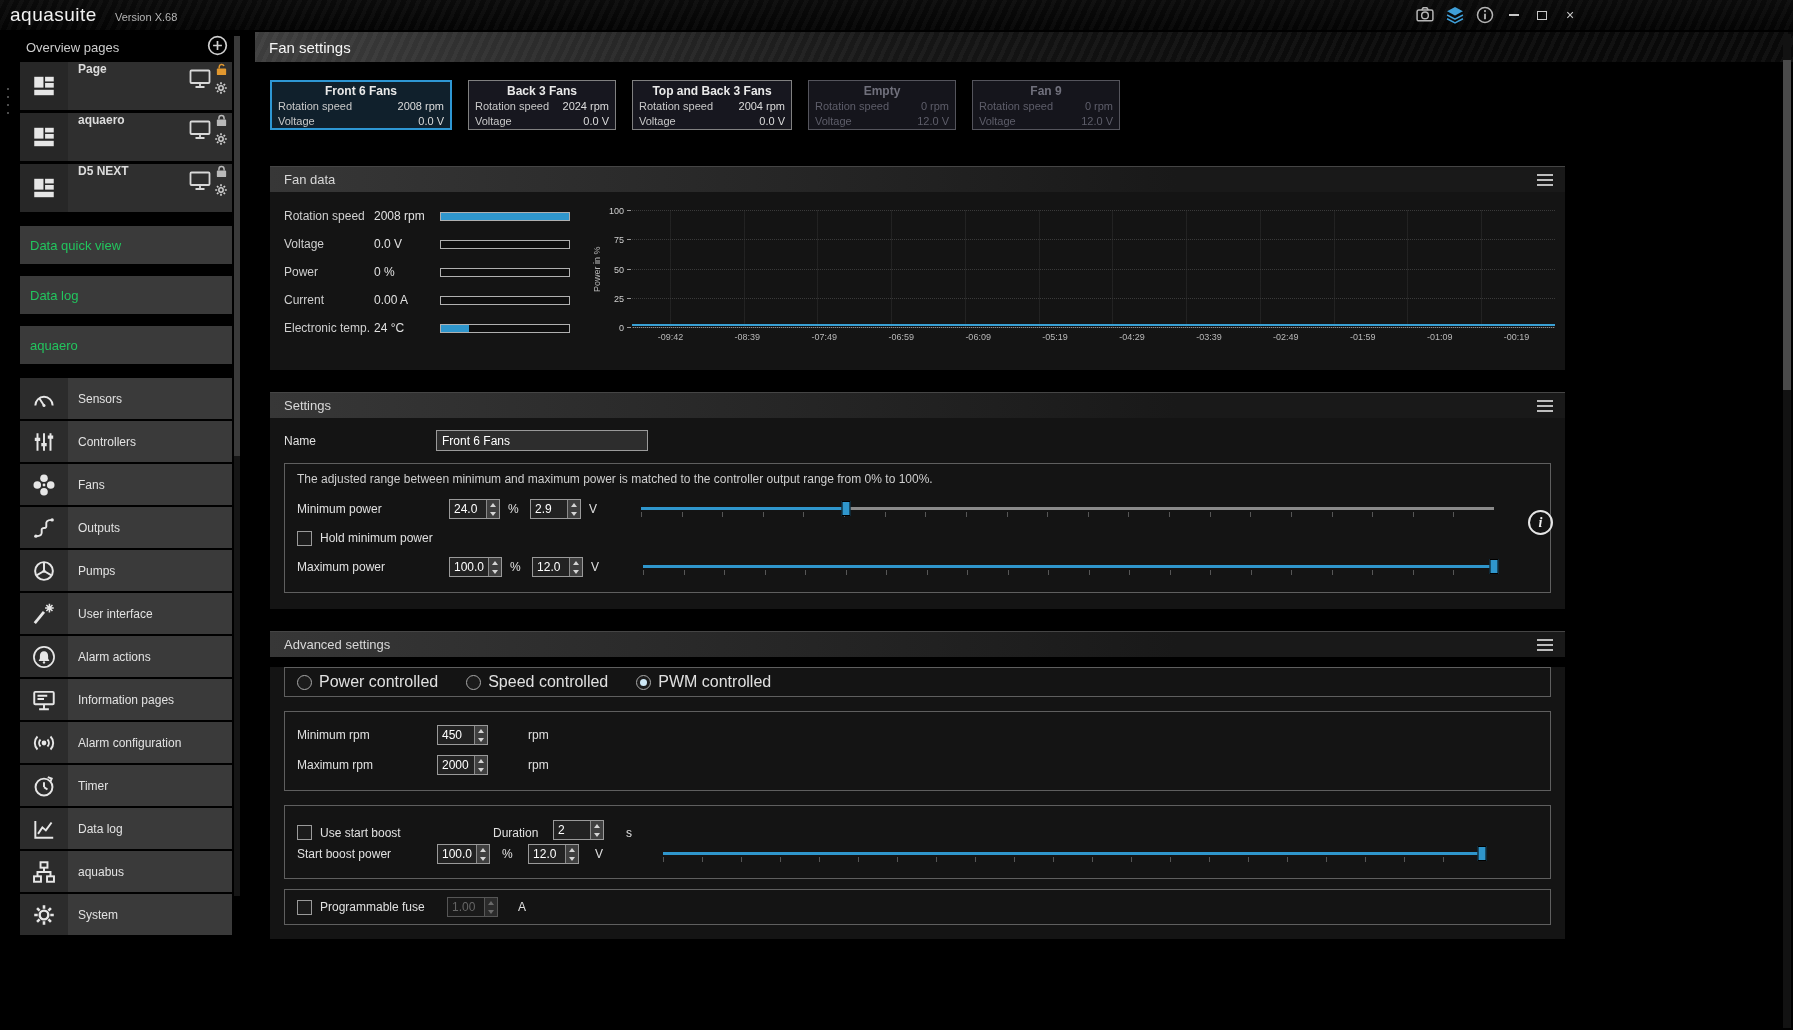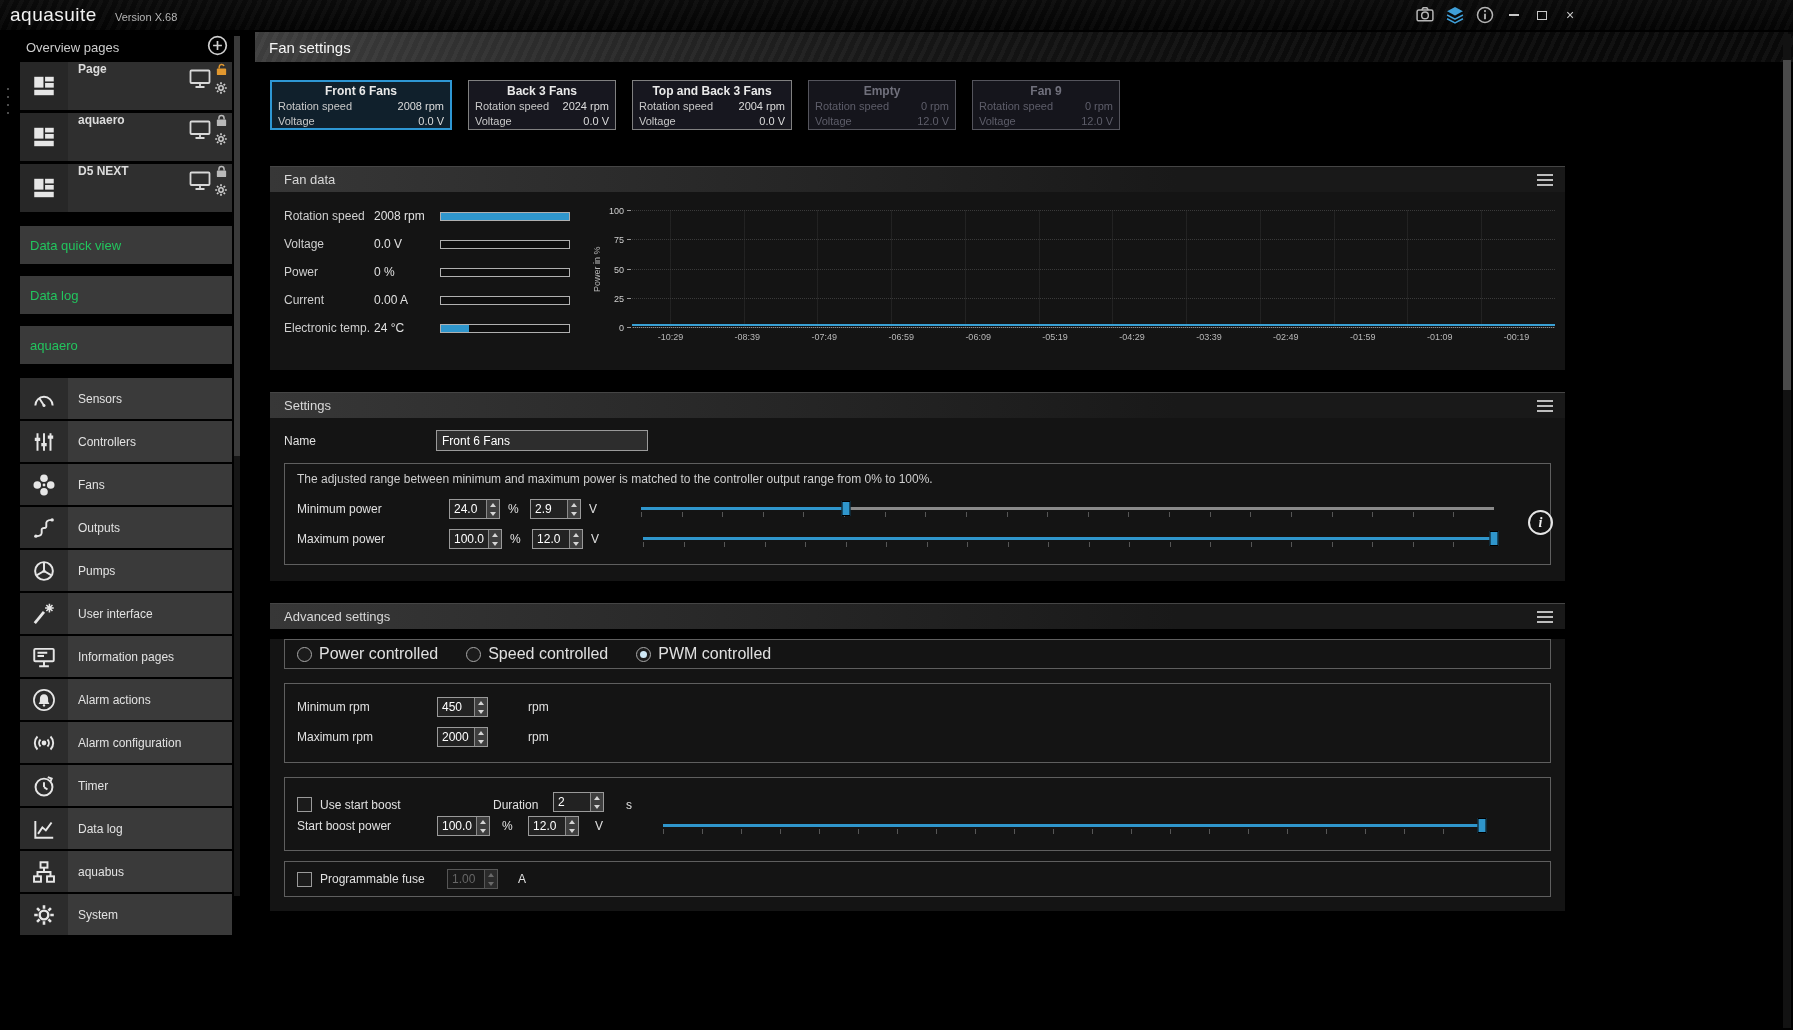--- a/index.html
+++ b/index.html
@@ -364,38 +364,38 @@
         <svg width="26" height="26" viewBox="0 0 24 24" stroke="#e6e6e6" fill="none">
             <path d="M3.5 20.5L12 10" stroke-width="2.6"></path>
             <path d="M17 2.5v8M13 6.5h8M14.2 3.7l5.6 5.6M19.8 3.7l-5.6 5.6" stroke-width="1.4"></path>
           </svg>
       </span>
       <span class="tool-label">User interface</span>
     </div>
 
     <div class="tool">
       <span class="tool-ico">
+        <svg width="26" height="26" viewBox="0 0 24 24" stroke="#e6e6e6" stroke-width="1.6" fill="none">
+            <circle cx="12" cy="12" r="9.3"></circle>
+            <path d="M12 6.8c-2.3 0-3.8 1.7-3.8 4.2v2.4L7 15.6h10l-1.2-2.2v-2.4c0-2.5-1.5-4.2-3.8-4.2z" fill="#e6e6e6" stroke="none"></path>
+            <circle cx="12" cy="17" r="1.1" fill="#e6e6e6" stroke="none"></circle>
+          </svg>
+      </span>
+      <span class="tool-label">Alarm actions</span>
+    </div>
+
+    <div class="tool">
+      <span class="tool-ico">
         <svg width="26" height="26" viewBox="0 0 24 24" stroke="#e6e6e6" stroke-width="1.8" fill="none">
             <rect x="3" y="4.5" width="18" height="11.5" rx="1"></rect>
             <path d="M6 8h9M6 11h6"></path>
             <path d="M12 16v3.5M7.5 20.5h9"></path>
           </svg>
       </span>
       <span class="tool-label">Information pages</span>
-    </div>
-
-    <div class="tool">
-      <span class="tool-ico">
-        <svg width="26" height="26" viewBox="0 0 24 24" stroke="#e6e6e6" stroke-width="1.6" fill="none">
-            <circle cx="12" cy="12" r="9.3"></circle>
-            <path d="M12 6.8c-2.3 0-3.8 1.7-3.8 4.2v2.4L7 15.6h10l-1.2-2.2v-2.4c0-2.5-1.5-4.2-3.8-4.2z" fill="#e6e6e6" stroke="none"></path>
-            <circle cx="12" cy="17" r="1.1" fill="#e6e6e6" stroke="none"></circle>
-          </svg>
-      </span>
-      <span class="tool-label">Alarm actions</span>
     </div>
 
     <div class="tool">
       <span class="tool-ico">
         <svg width="26" height="26" viewBox="0 0 24 24" stroke="#e6e6e6" stroke-width="1.8" fill="none">
             <circle cx="12" cy="12" r="2.2" fill="#e6e6e6" stroke="none"></circle>
             <path d="M8.8 8.8a4.6 4.6 0 0 0 0 6.4M6 6a8.5 8.5 0 0 0 0 12M15.2 8.8a4.6 4.6 0 0 1 0 6.4M18 6a8.5 8.5 0 0 1 0 12"></path>
           </svg>
       </span>
       <span class="tool-label">Alarm configuration</span>
@@ -585,21 +585,21 @@
                   <span class="ydash"></span>
                   <span class="ytick">25</span>
                 </div>
               <div class="hgrid" style="top:100%;">
                   <span class="ydash"></span>
                   <span class="ytick">0</span>
                 </div>
               <div class="dataline"></div>
             </div>
             <div class="xlabels">
-              <span>-10:29</span>
+              <span>-09:42</span>
                 <span>-08:39</span>
                 <span>-07:49</span>
                 <span>-06:59</span>
                 <span>-06:09</span>
                 <span>-05:19</span>
                 <span>-04:29</span>
                 <span>-03:39</span>
                 <span>-02:49</span>
                 <span>-01:59</span>
                 <span>-01:09</span>
@@ -654,20 +654,24 @@
             </span>
             <span class="unit">V</span>
             <span class="slider">
               <span class="track"></span>
               <span class="sfill" style="width: 24%;"></span>
               <span class="ticks"></span>
               <span class="thumb" style="left: 24%;"></span>
             </span>
           </div>
 
+          <div class="ctl-row" style="height:28px;">
+            <span class="checkbox"></span>
+            <span class="cblabel">Hold minimum power</span>
+          </div>
 
           <div class="ctl-row">
             <span class="lbl">Maximum power</span>
             <span class="spin">
               <span class="sval">100.0</span>
               <span class="arrows">
                   <b>
                     <i class="tri-up"></i>
                   </b>
                   <b>

